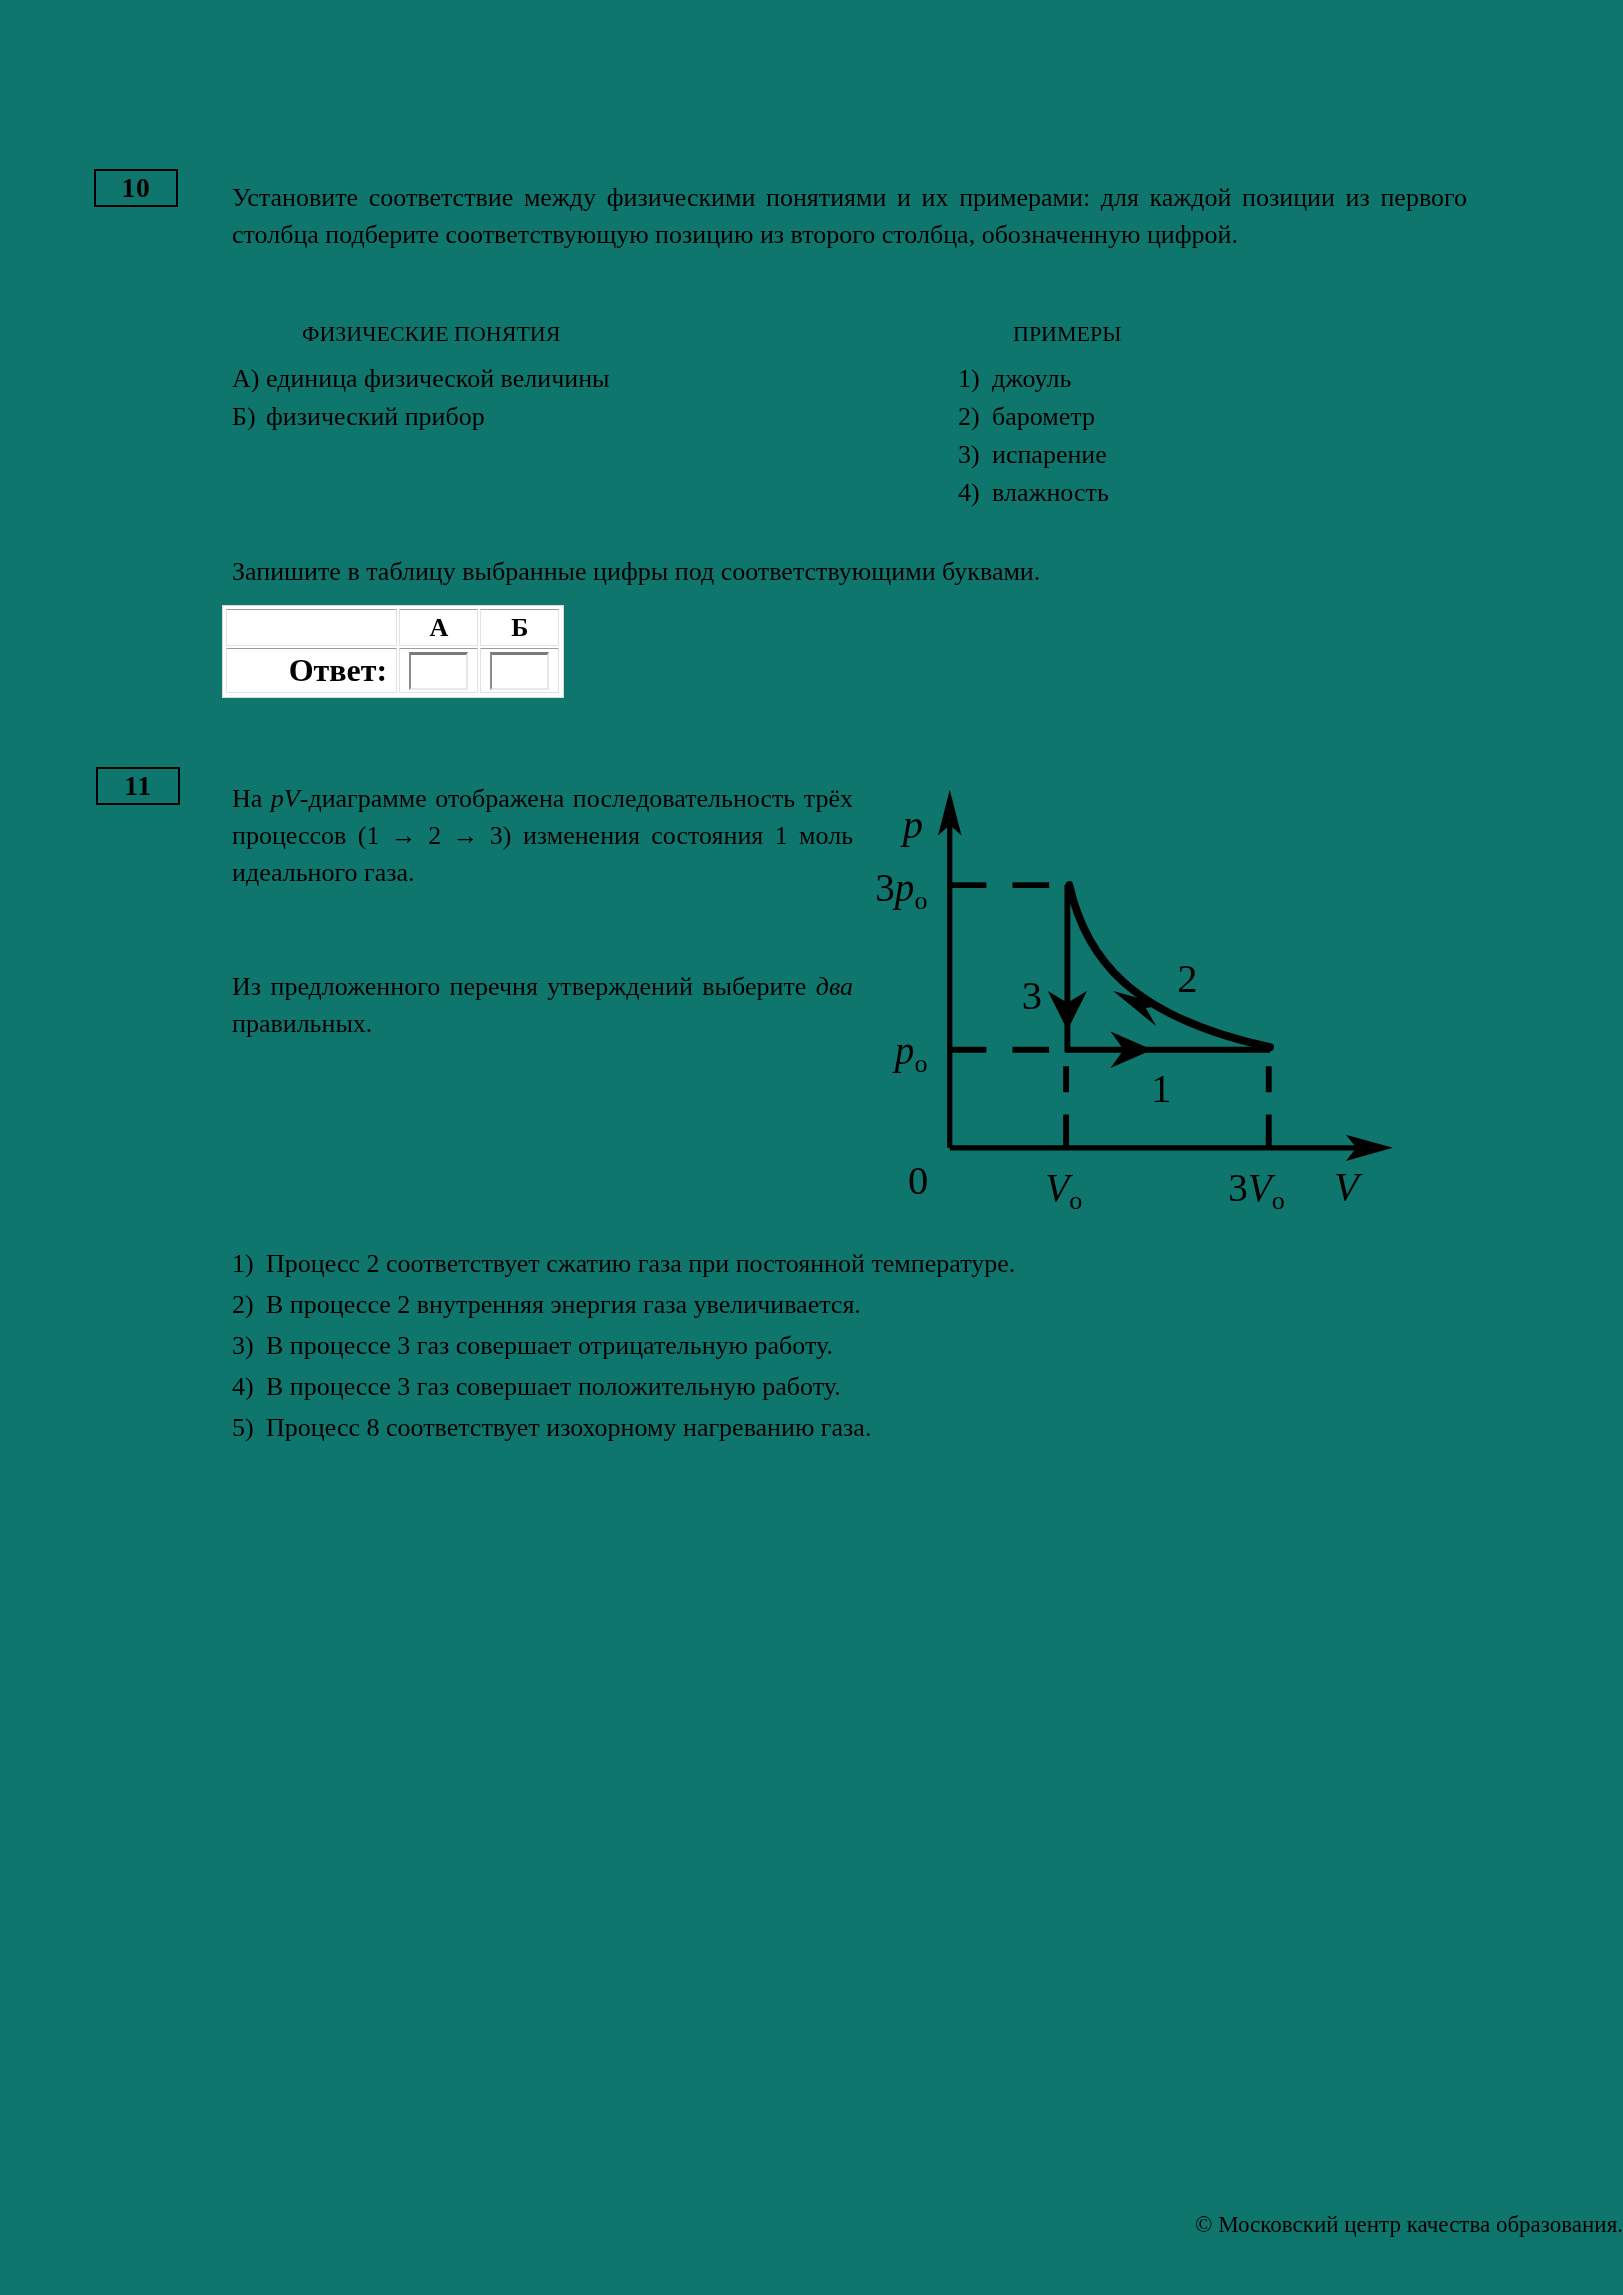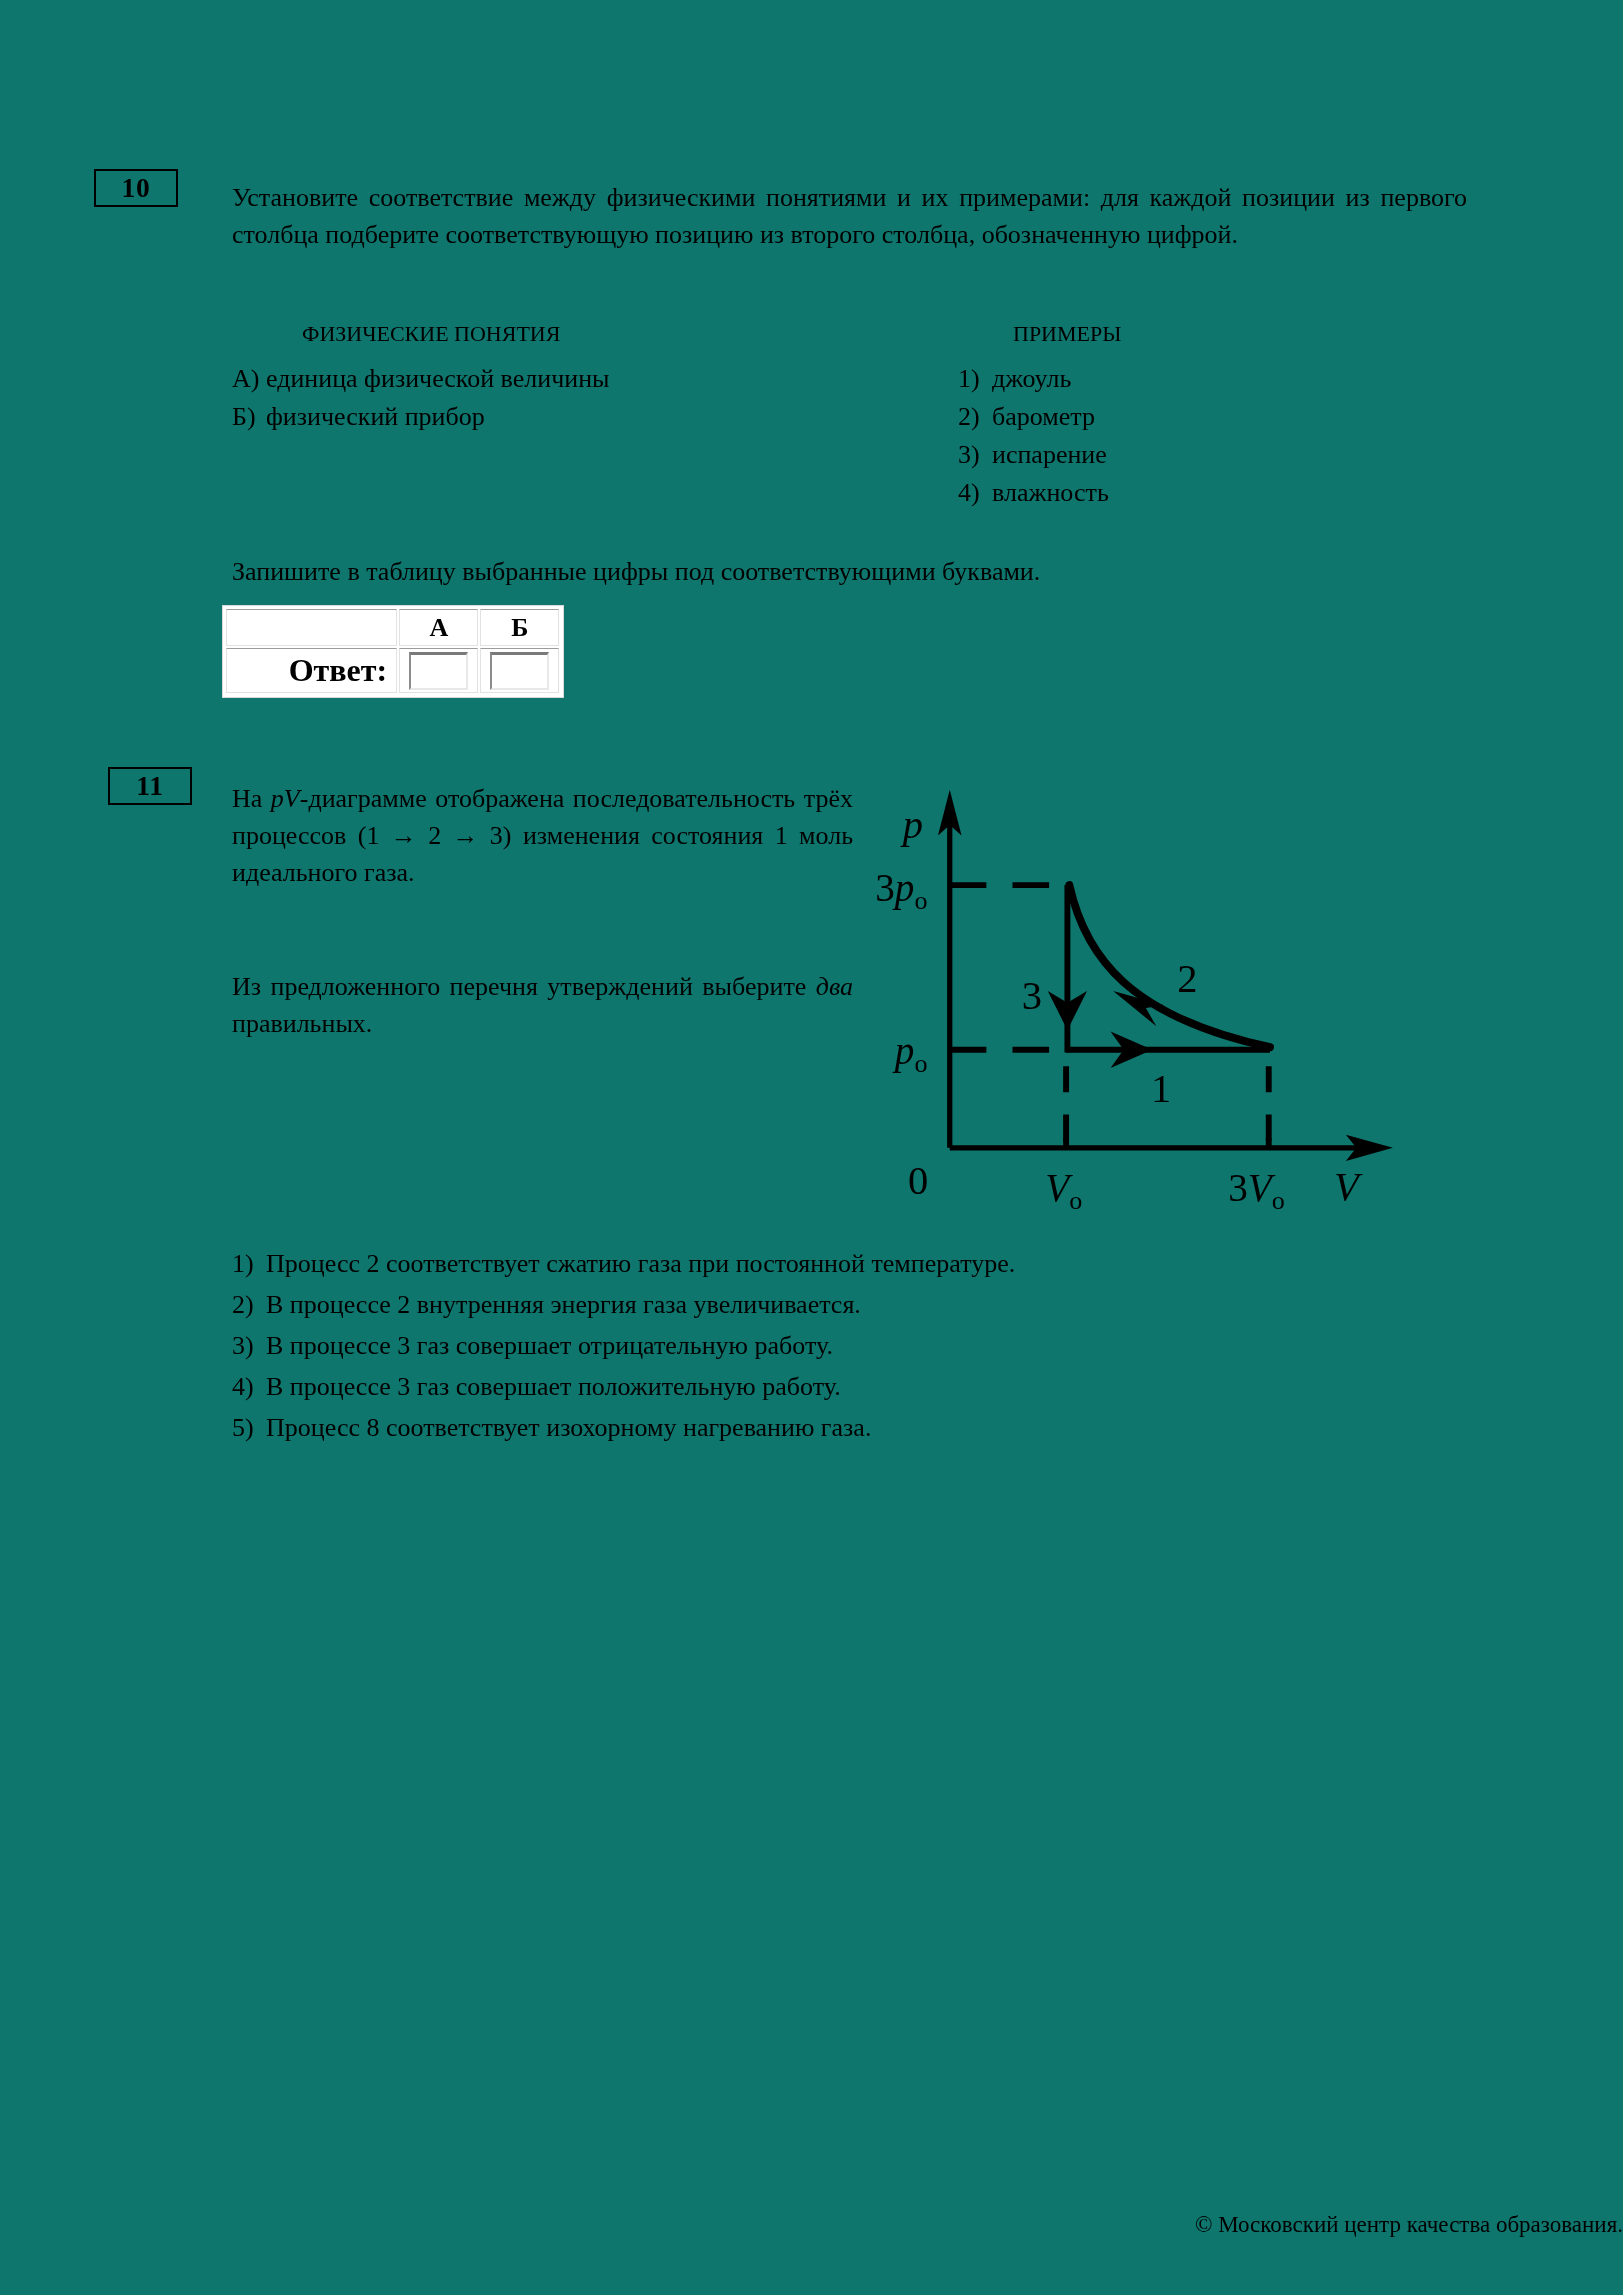--- a/index.html
+++ b/index.html
@@ -192,21 +192,21 @@
           <div class="ans-input"></div>
         </td>
         <td class="c-col">
           <div class="ans-input"></div>
         </td>
       </tr>
     </tbody>
       </table>
   </div>
 
-  <div class="task-num-box" style="left:108px; top:767px;">11</div>
+  <div class="task-num-box" style="left:96px; top:767px;">11</div>
 
   <div class="para" style="left:232px; top:780px; width:621px;"><span>На </span><span class="ital">pV</span><span>-диаграмме отображена последовательность трёх процессов (1 → 2 → 3) изменения состояния 1 моль идеального газа.</span></div>
 
   <div class="para" style="left:232px; top:968px; width:621px;"><span>Из предложенного перечня утверждений выберите </span><span class="ital">два</span><span> правильных.</span></div>
 
   <div class="diagram" style="left:870px; top:775px;">
     <svg width="536" height="445" viewBox="0 0 820 680">
 
       <g stroke="#000" stroke-width="8" fill="none">
 

